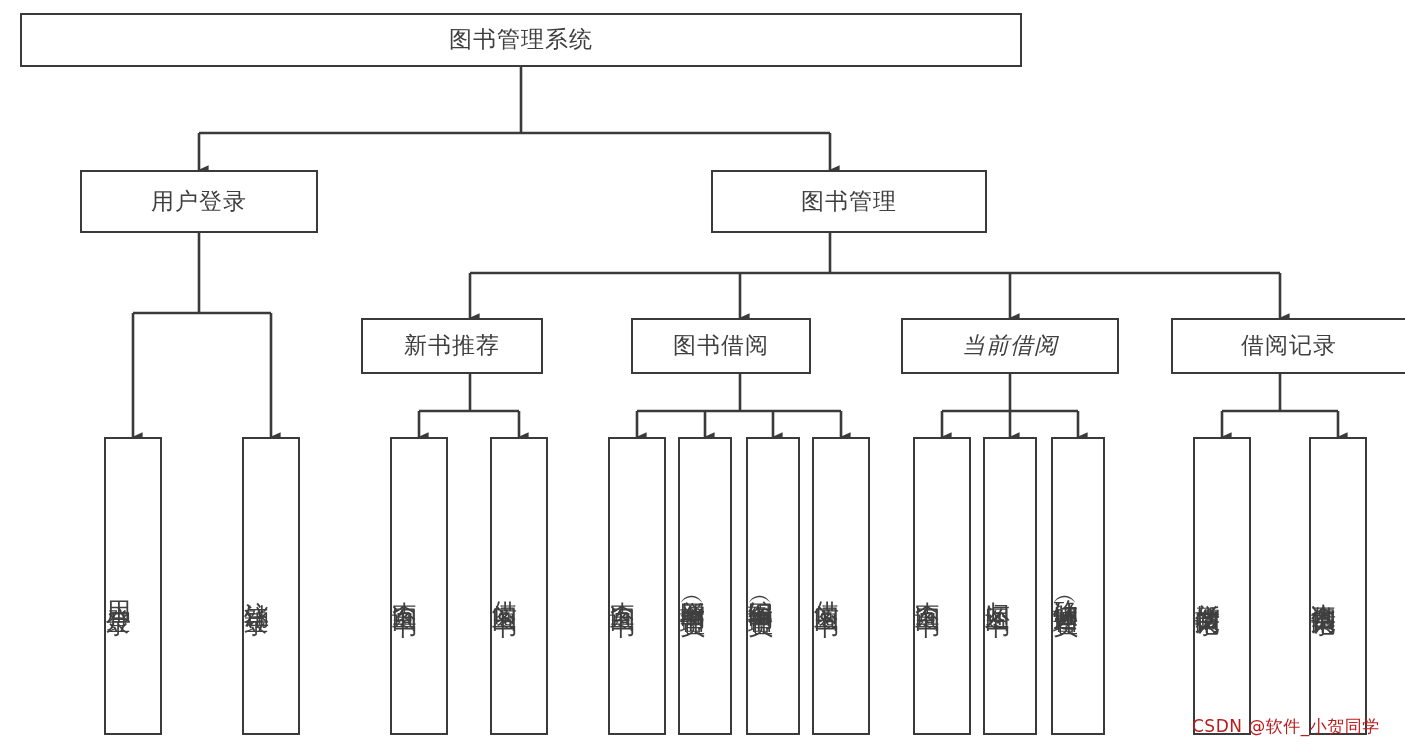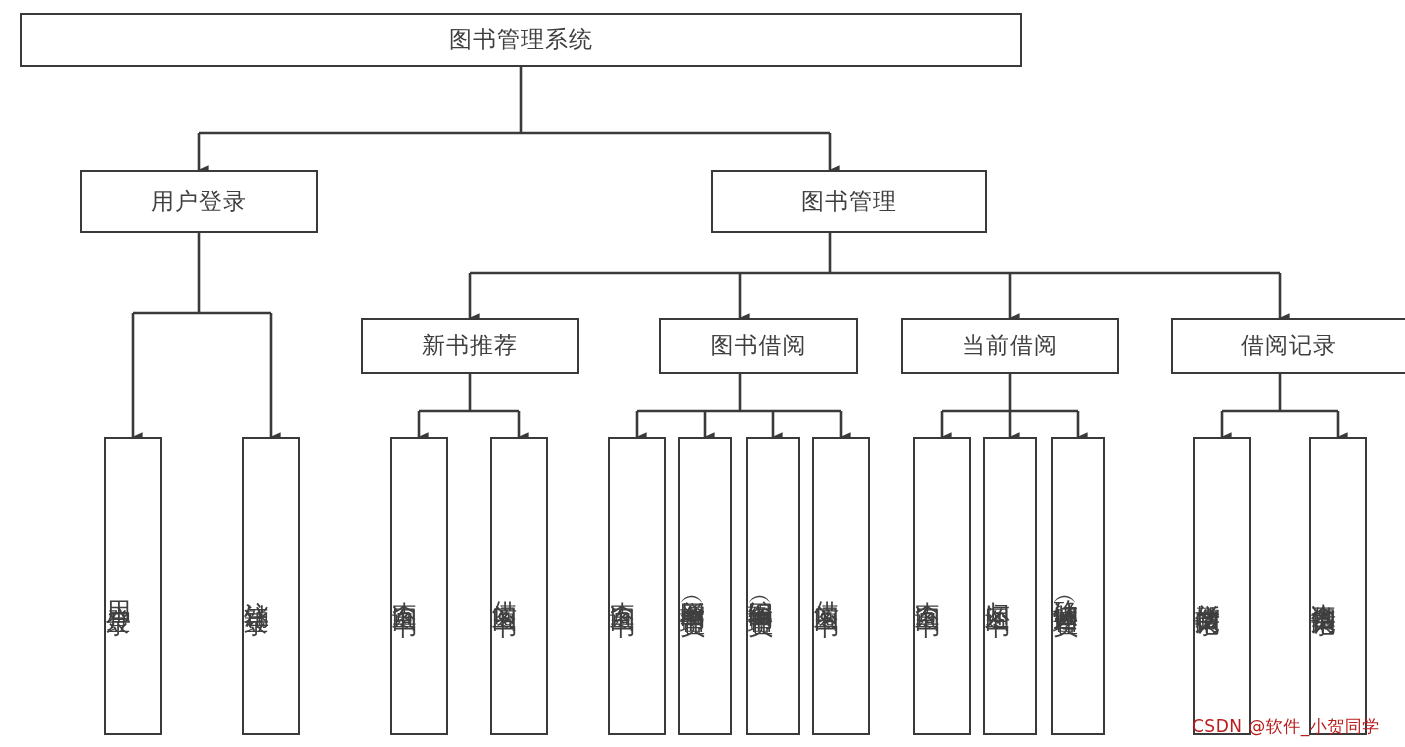--- a/index.html
+++ b/index.html
@@ -133,27 +133,27 @@
     <span class="lbl">图书管理系统</span>
   </div>
 
   <div class="node horiz" style="left:80px; top:170px; width:238px; height:63px;">
     <span class="lbl">用户登录</span>
   </div>
   <div class="node horiz" style="left:711px; top:170px; width:276px; height:63px;">
     <span class="lbl">图书管理</span>
   </div>
 
-  <div class="node horiz" style="left:361px; top:318px; width:218px; height:56px;">
+  <div class="node horiz" style="left:361px; top:318px; width:182px; height:56px;">
     <span class="lbl">新书推荐</span>
   </div>
-  <div class="node horiz" style="left:631px; top:318px; width:199px; height:56px;margin-left:28px;">
+  <div class="node horiz" style="left:631px; top:318px; width:180px; height:56px;">
     <span class="lbl">图书借阅</span>
   </div>
-  <div class="node horiz" style="left:901px; top:318px; width:218px; height:56px;">
+  <div class="node horiz" style="left:901px; top:318px; width:218px; height:56px;font-style:italic;">
     <span class="lbl">当前借阅</span>
   </div>
   <div class="node horiz" style="left:1171px; top:318px; width:236px; height:56px;">
     <span class="lbl">借阅记录</span>
   </div>
 
   <div class="node vert" style="left:104px; top:437px; width:58px; height:298px;">
     <span class="lbl">用户登录</span>
   </div>
   <div class="node vert" style="left:242px; top:437px; width:58px; height:298px;">

